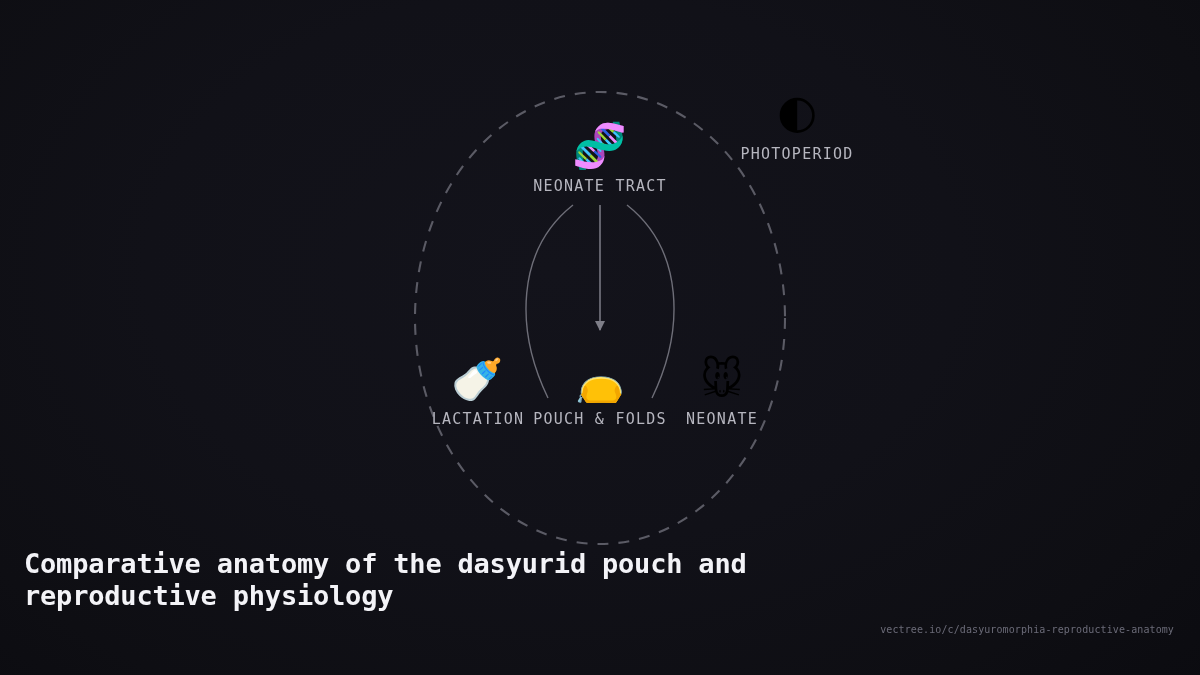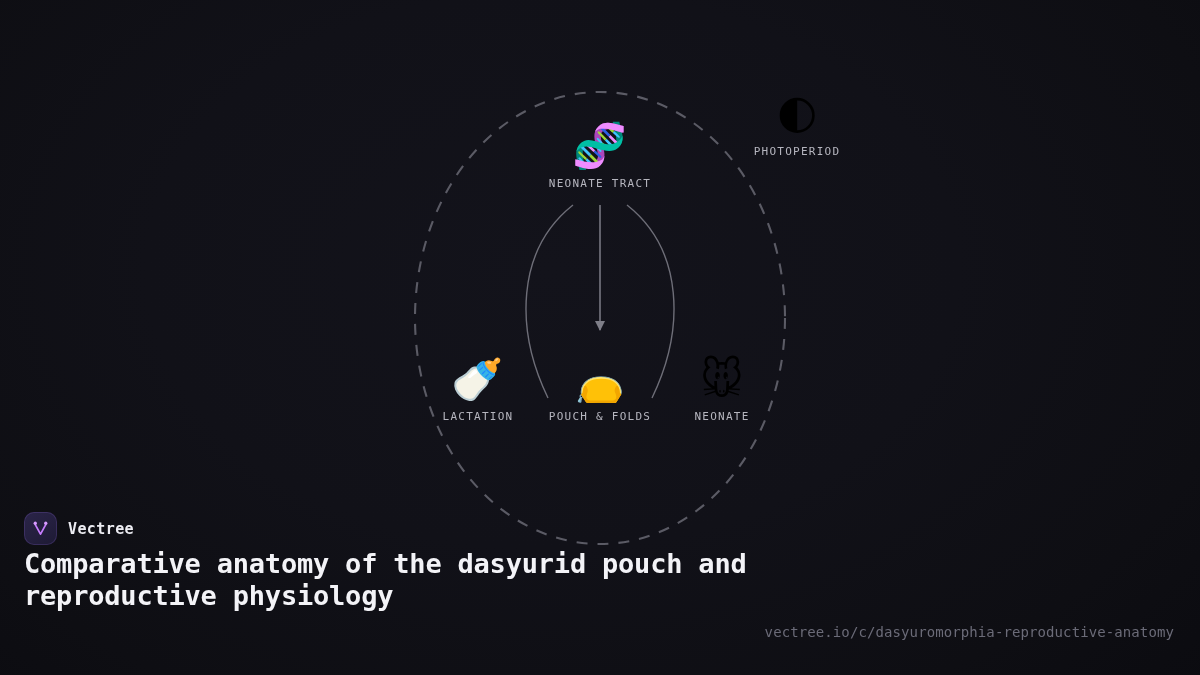--- a/index.html
+++ b/index.html
@@ -41,21 +41,21 @@
 
   .node-emoji {
     font-family: "DejaVu Sans", "Liberation Sans", sans-serif;
     line-height: 1;
     display: block;
   }
 
   .node-label {
     margin-top: 9px;
     font-family: "DejaVu Sans Mono", "Liberation Mono", monospace;
-    font-size: 11px;
+    font-size: 15px;
     letter-spacing: 1.25px;
     color: #b6b6bf;
     white-space: nowrap;
     text-align: left;
   }
 
   #node-internal-tract { left: 600px; top: 124px; }
   #node-internal-tract .node-emoji { font-size: 44px; }
 
   #node-photoperiod { left: 797px; top: 96px; }
@@ -112,21 +112,21 @@
     line-height: 31.5px;
     letter-spacing: -0.2px;
     color: #f3f3f7;
   }
 
   #page-url {
     position: absolute;
     right: 26px;
     top: 624px;
     font-family: "DejaVu Sans Mono", "Liberation Mono", monospace;
-    font-size: 14px;
+    font-size: 10px;
     letter-spacing: 0.1px;
     color: #6b6b78;
     white-space: nowrap;
   }
 </style>
 </head>
 <body>
 
 <div id="stage">
 
@@ -164,28 +164,18 @@
   <div class="node" id="node-pouch">
     <span class="node-emoji">👝</span>
     <span class="node-label">POUCH &amp; FOLDS</span>
   </div>
 
   <div class="node" id="node-neonate">
     <span class="node-emoji">🐭</span>
     <span class="node-label">NEONATE</span>
   </div>
 
-  <div id="brand-row">
-    <div id="brand-logo">
-      <svg width="21" height="21" viewBox="0 0 24 24">
-        <path d="M6 7.5 L12 18.5 L18 7.5" fill="none" stroke="#c77dff" stroke-width="2" stroke-linecap="round" stroke-linejoin="round"></path>
-        <circle cx="6" cy="6" r="1.9" fill="#d79bff"></circle>
-        <circle cx="18" cy="6" r="1.9" fill="#d79bff"></circle>
-      </svg>
-    </div>
-    <span id="brand-name">Vectree</span>
-  </div>
 
   <h1 id="page-title">Comparative anatomy of the dasyurid pouch and reproductive physiology</h1>
 
   <div id="page-url">vectree.io/c/dasyuromorphia-reproductive-anatomy</div>
 
 </div>
 
 </body></html>

